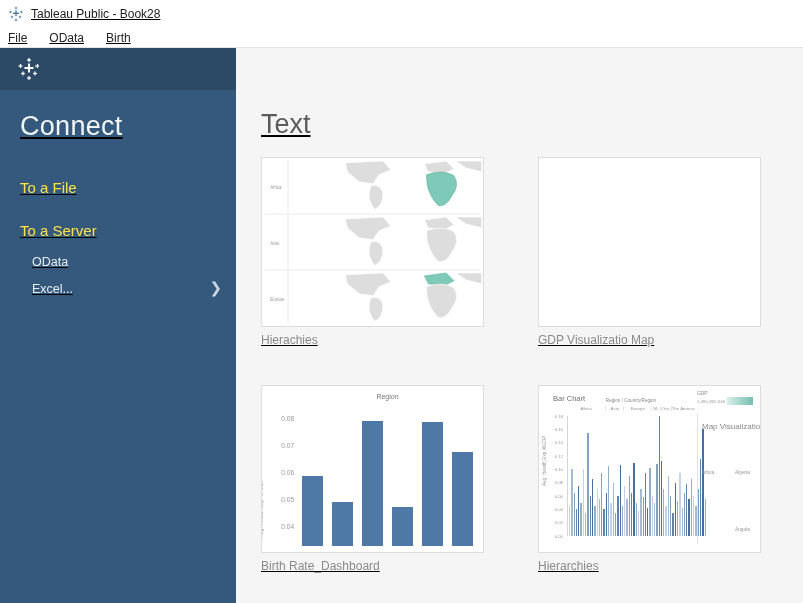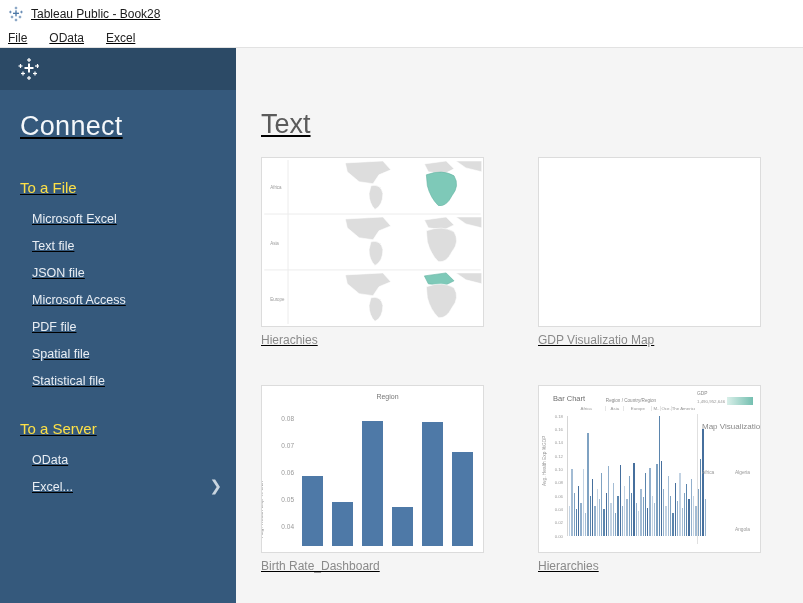--- a/index.html
+++ b/index.html
@@ -105,21 +105,21 @@
         <rect x="17.4" y="14.5" width="1.2" height="4"></rect>
           <rect x="16" y="15.9" width="4" height="1.2"></rect>
       </g>
     </svg>
     <span class="title-text">Tableau Public - Book28</span>
   </div>
 
   <div class="menubar">
     <span class="menu-item">File</span>
     <span class="menu-item">OData</span>
-    <span class="menu-item">Excel</span>
+    <span class="menu-item">Birth</span>
   </div>
 
   <div class="content">
 
     <aside class="sidebar">
       <div class="sidebar-top">
         <svg width="24" height="24" viewBox="0 0 24 24">
           <g fill="#ffffff">
             <rect x="11" y="6.5" width="2" height="9"></rect>
               <rect x="7.5" y="10" width="9" height="2"></rect>
@@ -135,29 +135,20 @@
               <rect x="4" y="15.9" width="4" height="1.2"></rect>
             <rect x="17.4" y="14.5" width="1.2" height="4"></rect>
               <rect x="16" y="15.9" width="4" height="1.2"></rect>
           </g>
         </svg>
       </div>
       <div class="sidebar-body">
         <div class="connect-title">Connect</div>
 
         <div class="section-label sec-file">To a File</div>
-        <div class="side-items">
-          <div class="side-item">Microsoft Excel</div>
-          <div class="side-item">Text file</div>
-          <div class="side-item">JSON file</div>
-          <div class="side-item">Microsoft Access</div>
-          <div class="side-item">PDF file</div>
-          <div class="side-item">Spatial file</div>
-          <div class="side-item">Statistical file</div>
-        </div>
 
         <div class="section-label sec-server">To a Server</div>
         <div class="side-items">
           <div class="side-item">OData</div>
           <div class="side-item with-chevron">
             <span>Excel...</span>
             <span class="chevron">❯</span>
           </div>
         </div>
       </div>

